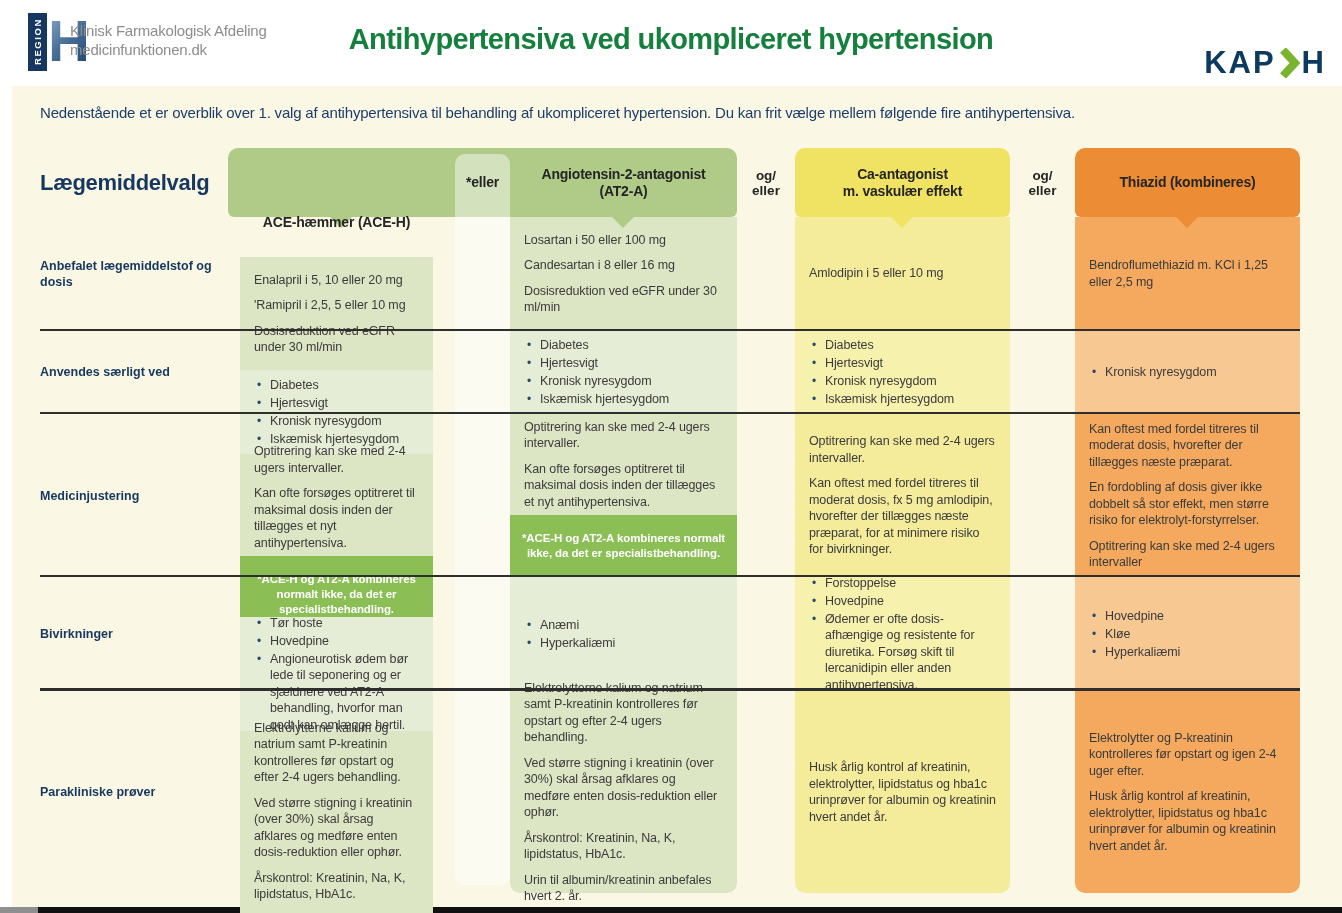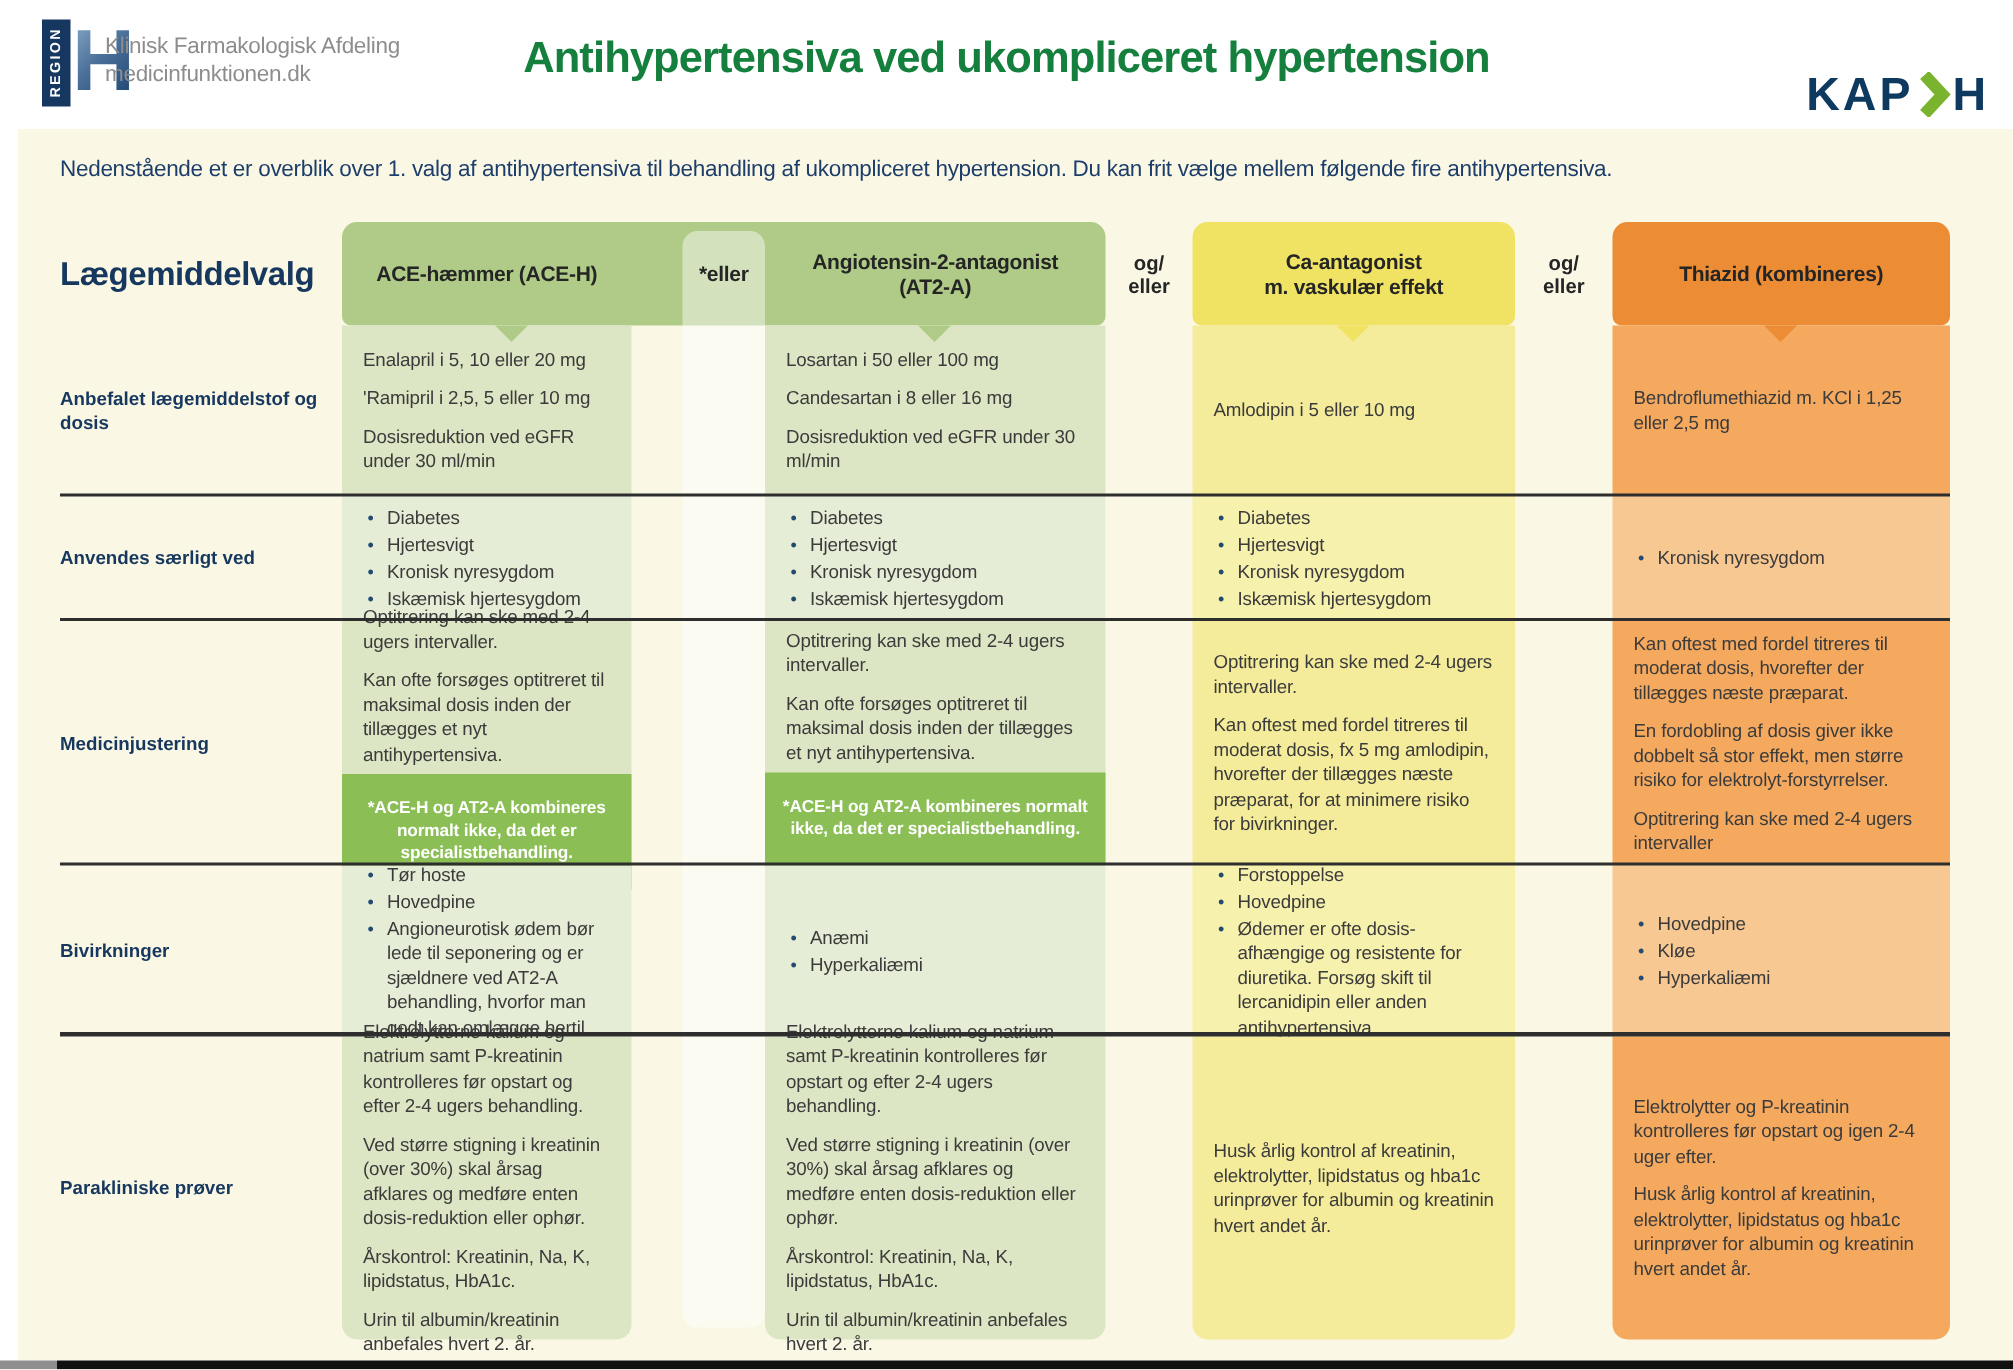--- a/index.html
+++ b/index.html
@@ -33,21 +33,21 @@
             font-size:14px;font-weight:bold;color:#252525;text-align:center;line-height:17px;letter-spacing:-0.2px;z-index:4;}
   .strip{left:455px;top:154px;width:55px;height:731px;background:rgba(255,255,255,0.45);border-radius:10px;z-index:3;}
   .connector{display:flex;flex-direction:column;align-items:center;justify-content:center;
              font-size:13.5px;font-weight:bold;color:#252525;line-height:15px;z-index:5;}
   .ptr{top:217px;width:0;height:0;border-left:11px solid transparent;border-right:11px solid transparent;z-index:2;}
   .ptr-g{border-top:11px solid #afcb87;}
   .ptr-y{border-top:11px solid #f0e364;}
   .ptr-o{border-top:11px solid #ec8c34;}
   
   .c-lab{left:40px;width:185px;}
-  .c-ace{left:228px;width:193px;}
+  .c-ace{left:240px;width:193px;margin-top:40px;}
   .c-at2{left:510px;width:227px;}
   .c-ca{left:795px;width:215px;}
   .c-th{left:1075px;width:225px;}
   .r1{top:217px;height:113px;}
   .r2{top:330px;height:84px;}
   .r3{top:414px;height:163px;}
   .r4{top:577px;height:114px;}
   .r5{top:691px;height:202px;}
   .bg-g-a{background:#dce6c4;}
   .bg-g-b{background:#e6edd6;}

